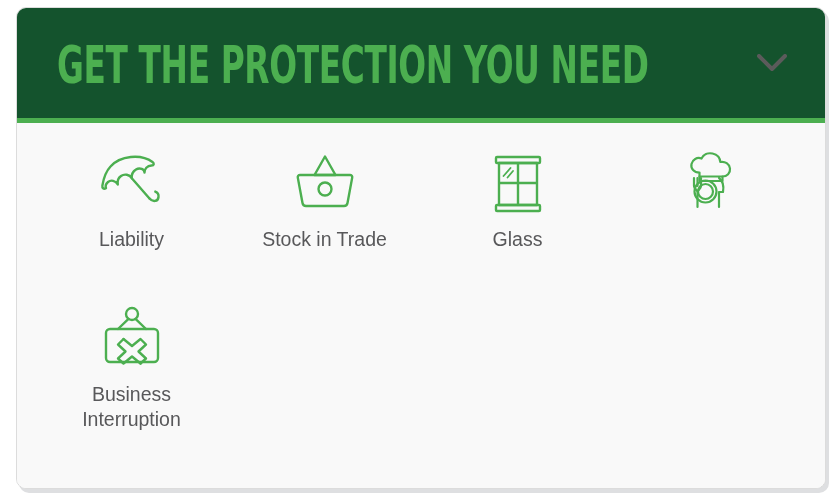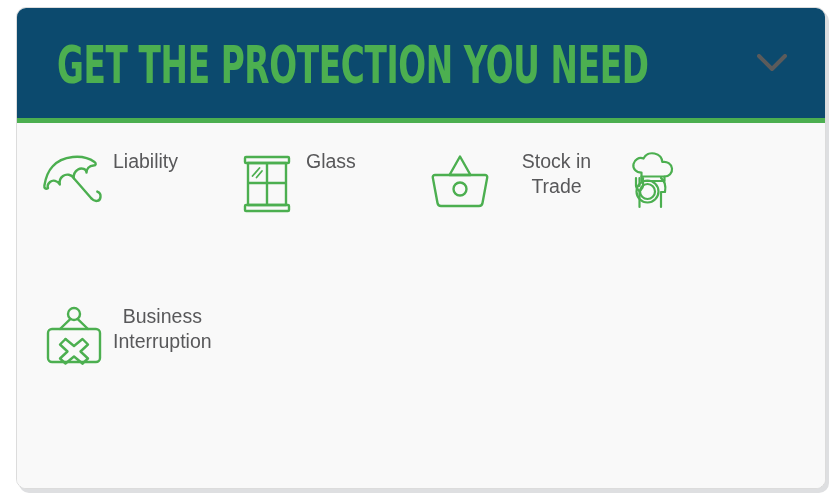--- a/index.html
+++ b/index.html
@@ -26,21 +26,21 @@
     border-radius: 10px;
     box-sizing: border-box;
     box-shadow: 3px 4px 0 0 #dedfe1;
     overflow: hidden;
   }
 
   
   .accordion-header {
     position: relative;
     height: 110px;
-    background: #0c4a6e;
+    background: #14532d;
     box-sizing: border-box;
     cursor: pointer;
   }
   .accordion-title {
     position: absolute;
     left: 40px;
     top: 30px;
     color: #4caf50;
     font-family: "Liberation Sans Narrow", "DejaVu Sans Condensed", "Liberation Sans", sans-serif;
     font-weight: 700;
@@ -81,21 +81,21 @@
   .icon-grid {
     display: grid;
     grid-template-columns: repeat(4, 1fr);
     grid-template-rows: repeat(2, 155px);
     width: 100%;
     box-sizing: border-box;
     padding: 0 18px;
   }
   .grid-cell {
     display: flex;
-    flex-direction: row;
+    flex-direction: column;
     justify-content: flex-start;
     cursor: pointer;
   }
   .cell-icon {
     height: 78px;
     display: flex;
     align-items: center;
     justify-content: center;
   }
   .cell-icon svg { display: block; }
@@ -143,47 +143,47 @@
               <path d="M56.5 53.5 C60 57.5 65 56.5 65.5 52 C65.8 49.3 64.2 47.3 62.3 46.6"></path>
             </g>
           </svg>
         </span>
         <div class="cell-label">Liability</div>
       </div>
 
       <div class="grid-cell">
         <span class="cell-icon">
           <svg width="78" height="78" viewBox="0 0 78 78">
+            <g fill="none" stroke="#4caf50" stroke-width="2.4" stroke-linecap="round" stroke-linejoin="round">
+              <path d="M14 30 L64 30 C65.5 30 66.5 31.2 66.2 32.6 L61.5 58
+                       C61.2 59.7 59.8 61 58 61 L20 61 C18.2 61 16.8 59.7 16.5 58
+                       L11.8 32.6 C11.5 31.2 12.5 30 14 30 Z"></path>
+              <path d="M28.5 30 L39 11.5 L49.5 30 Z"></path>
+              <circle cx="39" cy="44" r="6.5"></circle>
+            </g>
+          </svg>
+        </span>
+        <div class="cell-label">Stock in Trade</div>
+      </div>
+
+      <div class="grid-cell">
+        <span class="cell-icon">
+          <svg width="78" height="78" viewBox="0 0 78 78">
             <g fill="none" stroke="#4caf50" stroke-width="2.4" stroke-linejoin="round">
               <rect x="17" y="12" width="44" height="6" rx="1"></rect>
               <rect x="20" y="18" width="38" height="42"></rect>
               <line x1="39" y1="18" x2="39" y2="60"></line>
               <line x1="20" y1="38" x2="58" y2="38"></line>
               <rect x="17" y="60" width="44" height="6" rx="1"></rect>
               <line x1="24.5" y1="31" x2="31.5" y2="23" stroke-width="1.8" stroke-linecap="round"></line>
               <line x1="28.5" y1="32.5" x2="34" y2="26" stroke-width="1.8" stroke-linecap="round"></line>
             </g>
           </svg>
         </span>
         <div class="cell-label">Glass</div>
-      </div>
-
-      <div class="grid-cell">
-        <span class="cell-icon">
-          <svg width="78" height="78" viewBox="0 0 78 78">
-            <g fill="none" stroke="#4caf50" stroke-width="2.4" stroke-linecap="round" stroke-linejoin="round">
-              <path d="M14 30 L64 30 C65.5 30 66.5 31.2 66.2 32.6 L61.5 58
-                       C61.2 59.7 59.8 61 58 61 L20 61 C18.2 61 16.8 59.7 16.5 58
-                       L11.8 32.6 C11.5 31.2 12.5 30 14 30 Z"></path>
-              <path d="M28.5 30 L39 11.5 L49.5 30 Z"></path>
-              <circle cx="39" cy="44" r="6.5"></circle>
-            </g>
-          </svg>
-        </span>
-        <div class="cell-label">Stock in Trade</div>
       </div>
 
 
       <div class="grid-cell">
         <span class="cell-icon">
           <svg width="78" height="78" viewBox="0 0 78 78">
             <g fill="none" stroke="#4caf50" stroke-width="2.2" stroke-linecap="round" stroke-linejoin="round">
               <path d="M27.5 36 L27.5 27.5 C22 27.5 18.5 23.5 19.5 19 C20.5 14.5 25 11.8 29.5 13.5
                        C31.5 9.5 36 7.5 40.5 8.5 C45 9.5 48 13 48.3 17
                        C53 16 57.5 19 58 23.5 C58.5 28 55 31.5 50.5 31.5 L50.5 36 Z"></path>

